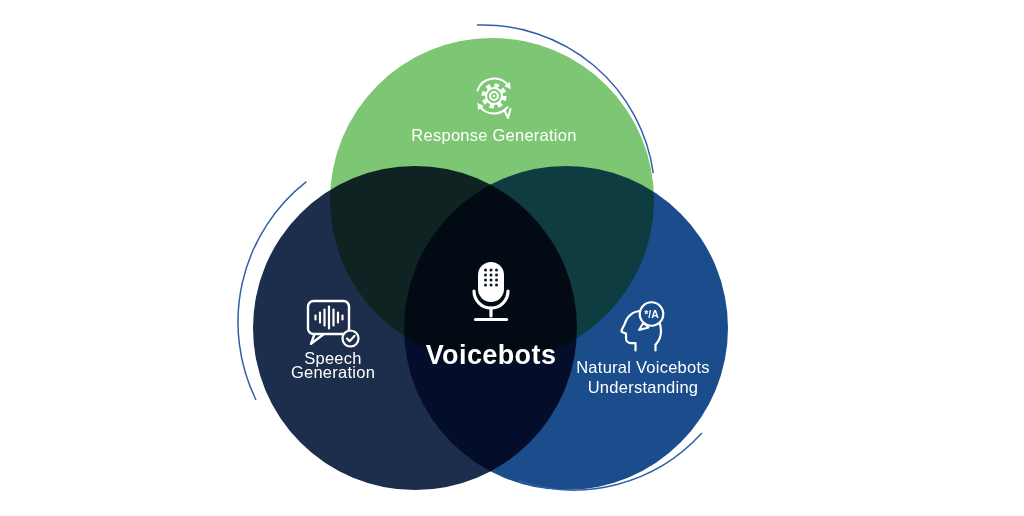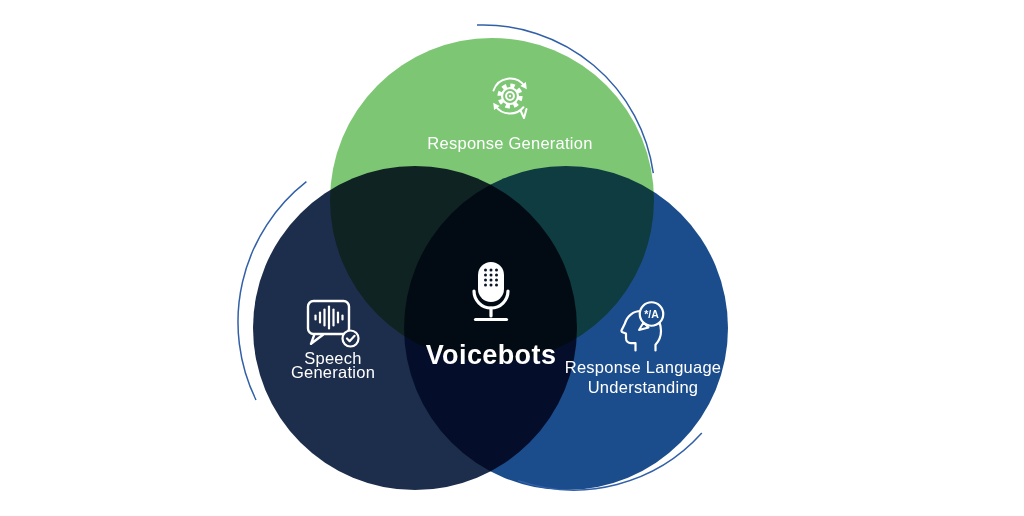--- a/index.html
+++ b/index.html
@@ -13,21 +13,21 @@
     mix-blend-mode:multiply;
   }
   .c-green{left:330px;top:38px;}
   .c-navy{left:253px;top:166px;}
   .c-blue{left:404px;top:166px;}
   .arcs{position:absolute;left:0;top:0;}
   .group{
     position:absolute;display:flex;flex-direction:column;align-items:center;
     color:#fff;text-align:center;pointer-events:none;
   }
-  .g-rg{left:380px;top:70px;width:260px;gap:12px;}
+  .g-rg{left:364px;top:70px;width:260px;gap:4px;}
   .g-center{left:391px;top:261px;width:200px;gap:17px;}
   .g-sr{left:235px;top:299px;width:196px;}
   .g-nlu{left:518px;top:300px;width:250px;gap:6px;}
   .lbl{font-size:16.5px;line-height:19.5px;letter-spacing:.25px;color:#fff;font-weight:400;}
   .title{font-size:27px;font-weight:700;letter-spacing:.4px;color:#fff;}
   .ico{display:block;}
 </style>
 </head>
 <body>
 
@@ -112,17 +112,17 @@
 
   <div class="group g-nlu">
     <svg class="ico" width="50" height="52" viewBox="0 0 50 52">
       <g transform="translate(50,0) scale(-1,1)">
         <path d="M12.5,50.5 V44.8 C8.9,40.9 7,36.2 7,31 7,19.4 15.4,11 27,11 c7.8,0 14.2,5.2 16.1,12.6 l3.3,6.6 c.4,.8 0,1.8 -.9,2.1 l-3.5,1.2 v4.8 c0,2.7 -2.2,4.9 -4.9,4.9 h-4.6 v7.3" fill="none" stroke="#ffffff" stroke-width="2.2" stroke-linecap="round" stroke-linejoin="round"></path>
       </g>
       <path d="M25.5,22.5 l-4.5,7.5 9.5,-2.5 Z" stroke="#ffffff" stroke-width="2" stroke-linejoin="round" fill="#1B4D8C"></path>
       <circle cx="33.5" cy="14" r="11.75" stroke="#ffffff" stroke-width="2.2" fill="#1B4D8C"></circle>
       <text x="33.5" y="17.8" font-size="10.5" font-weight="bold" fill="#ffffff" text-anchor="middle" font-family="Liberation Sans, sans-serif">*/A</text>
     </svg>
-    <div class="lbl">Response Language</div>
+    <div class="lbl">Natural Voicebots</div>
     <div class="lbl" style="margin-top:-6px">Understanding</div>
   </div>
 
 </div>
 
 </body></html>

